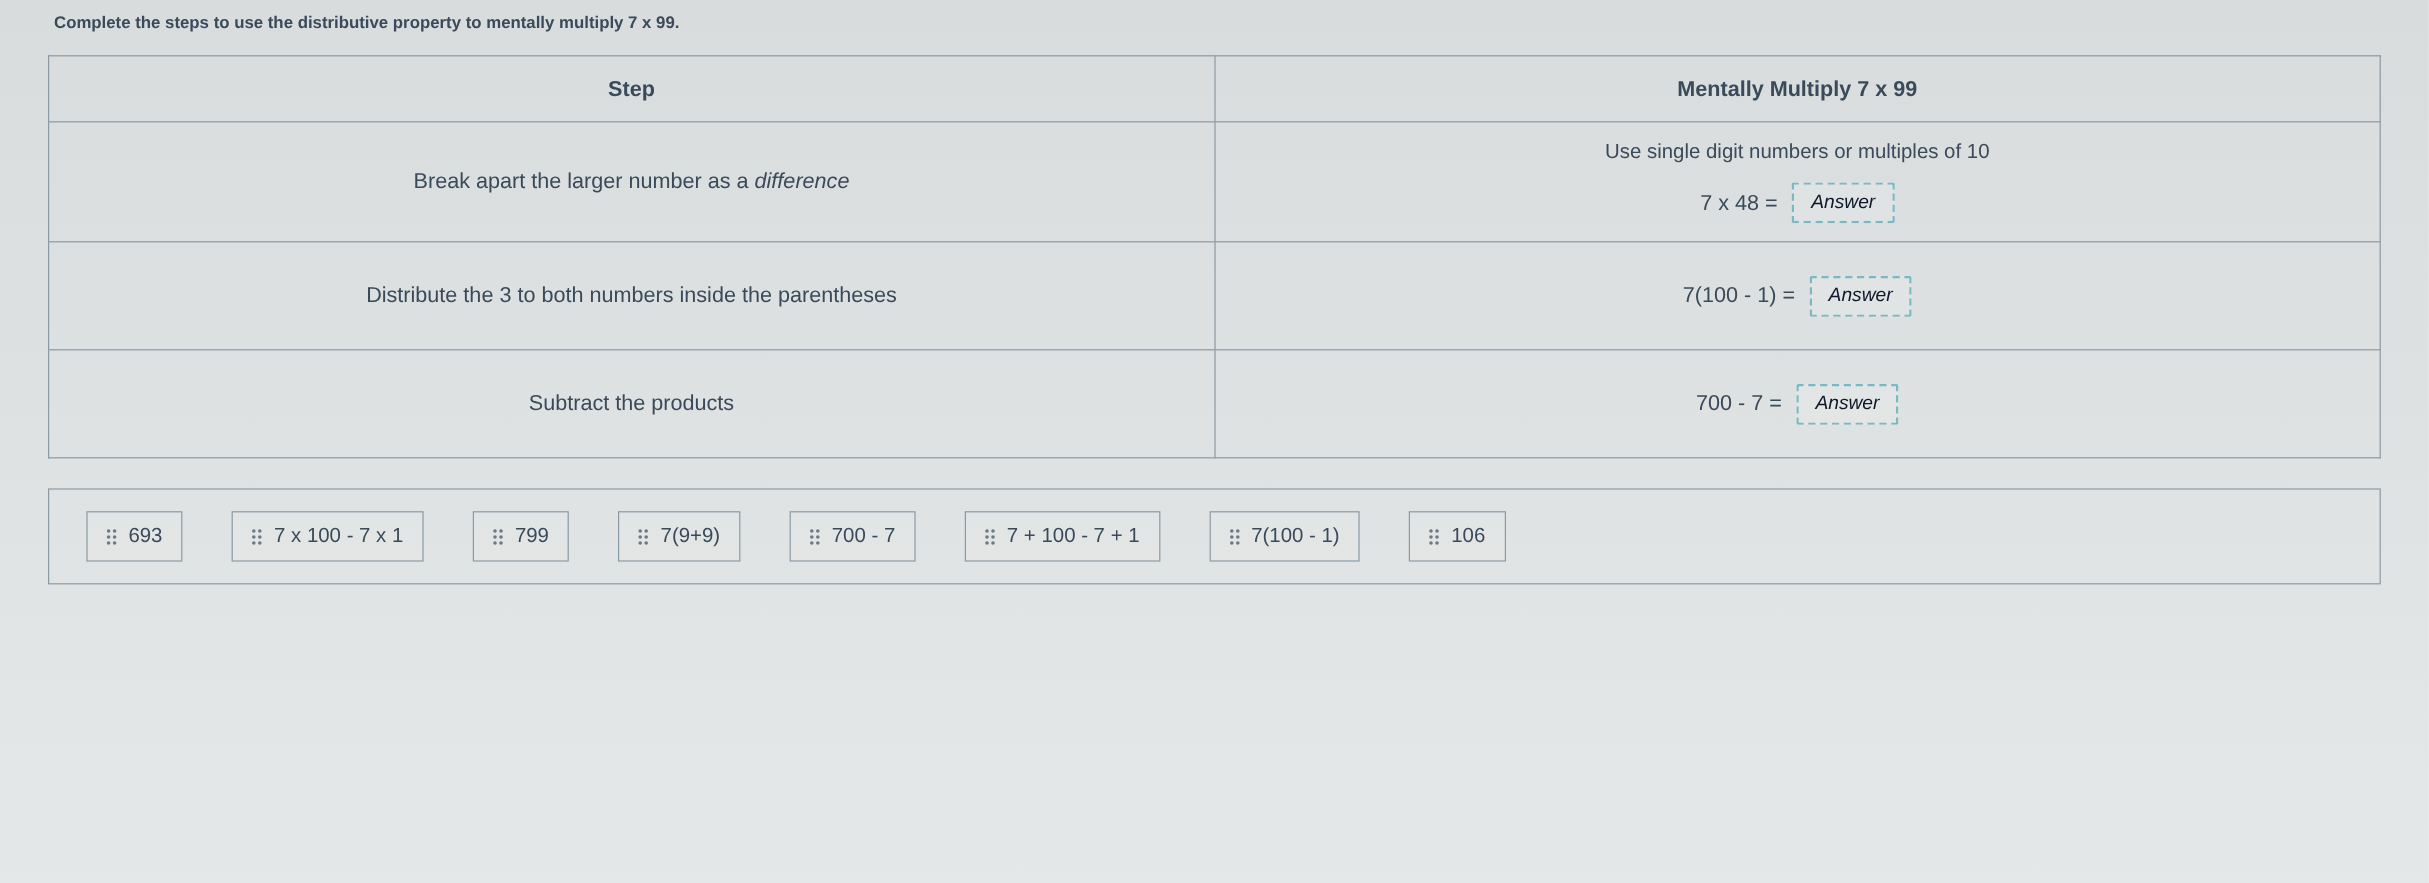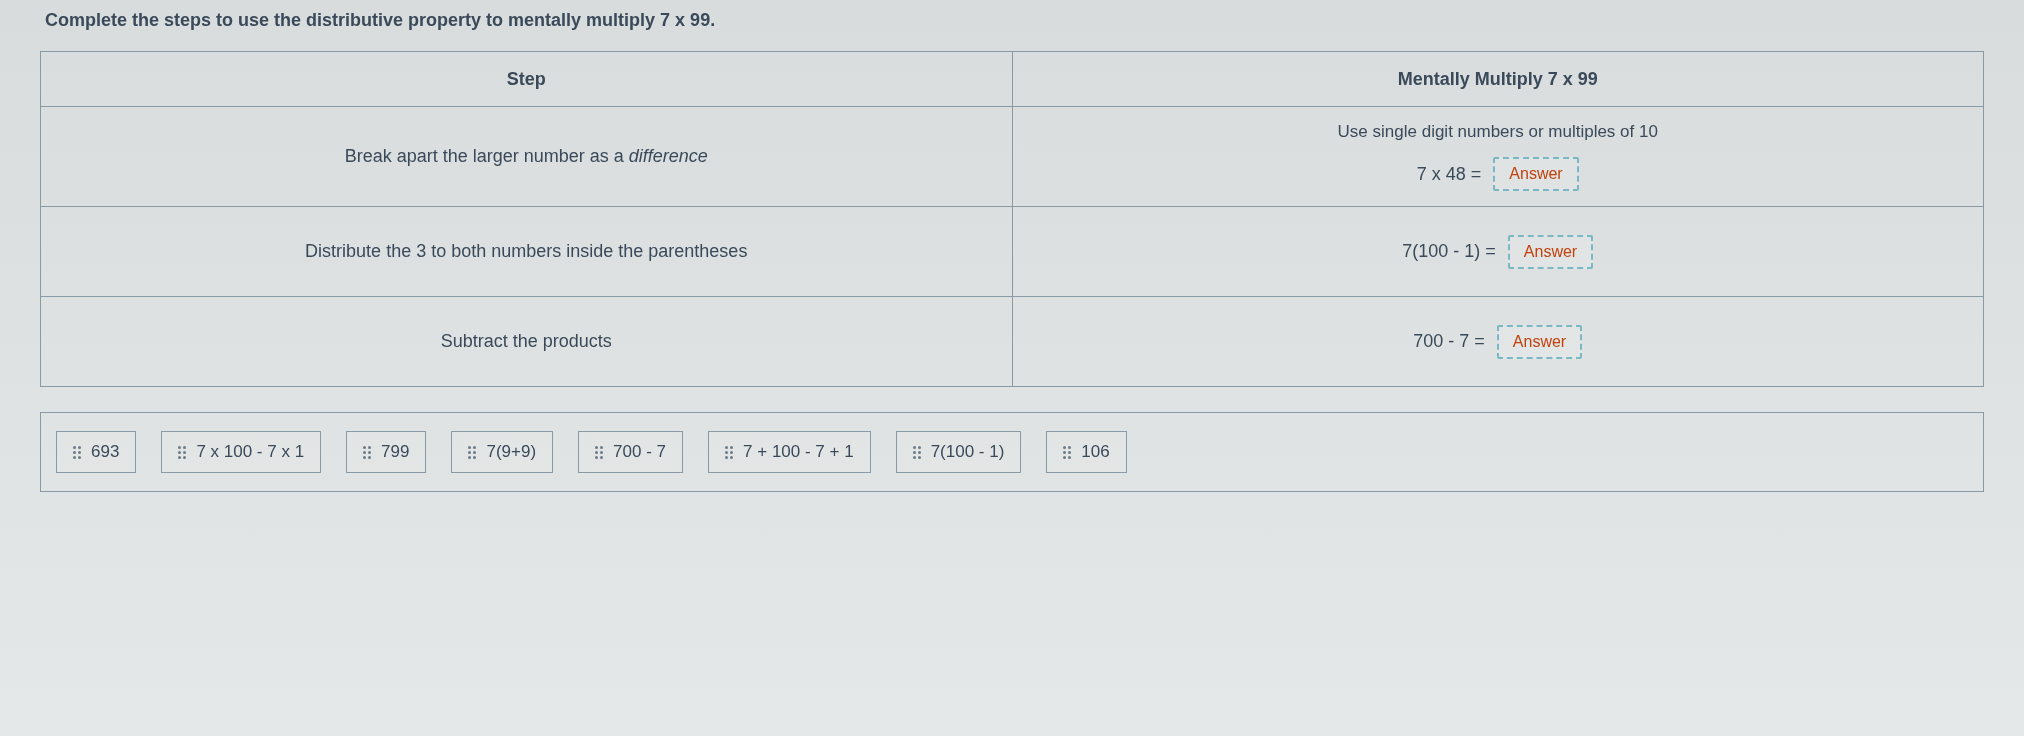--- a/index.html
+++ b/index.html
@@ -10,21 +10,21 @@
     
     body {
       font-family: 'Segoe UI', Tahoma, Geneva, Verdana, sans-serif;
       background: linear-gradient(to bottom, #d8dcdc 0%, #e5e8e8 100%);
       padding: 10px 40px 20px 40px;
       color: #3a4a5a;
       min-height: 736px;
     }
     
     .instruction {
-      font-size: 18px;
+      font-size: 14px;
       font-weight: 600;
       color: #3a4a5a;
       margin-bottom: 20px;
       padding-left: 5px;
     }
     
     table {
       width: 100%;
       border-collapse: collapse;
       background: transparent;
@@ -70,24 +70,25 @@
     .equation-line {
       display: flex;
       align-items: center;
       justify-content: center;
       gap: 12px;
     }
     
     .answer-box {
       border: 2px dashed #7ab8c4;
       padding: 6px 14px;
-      color: #c2410c;
+      color: #0f172a;
       font-size: 16px;
       background: rgba(255,255,255,0.15);
       border-radius: 2px;
+      font-style: italic;
     }
     
     .italic {
       font-style: italic;
     }
     
     .tiles-wrapper {
       border: 1px solid #8a9aa5;
       padding: 18px 15px;
     }
@@ -101,20 +102,21 @@
     .tile {
       border: 1px solid #8a9aa5;
       padding: 10px 16px;
       font-size: 17px;
       color: #3a4a5a;
       background: rgba(255,255,255,0.1);
       display: flex;
       align-items: center;
       gap: 8px;
       cursor: grab;
+      margin-left: 16px;
     }
     
     .drag-handle {
       display: inline-flex;
       flex-direction: column;
       gap: 2px;
       margin-right: 2px;
     }
     
     .drag-handle span {

